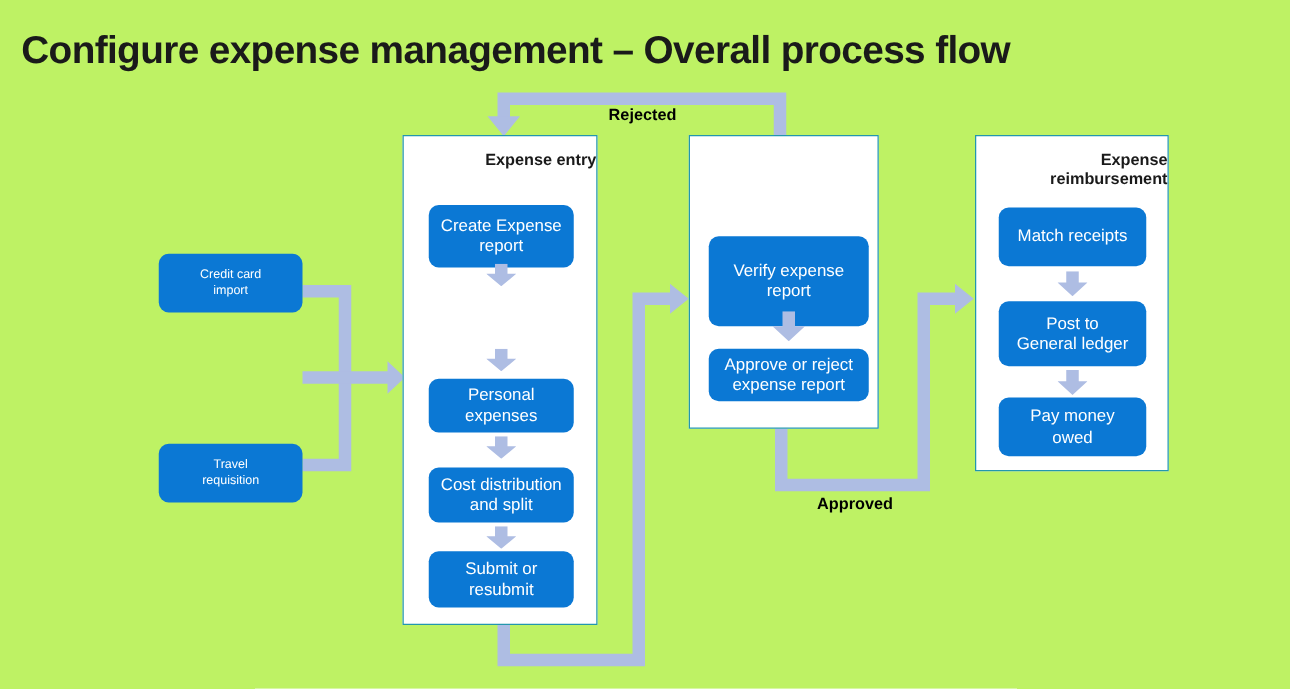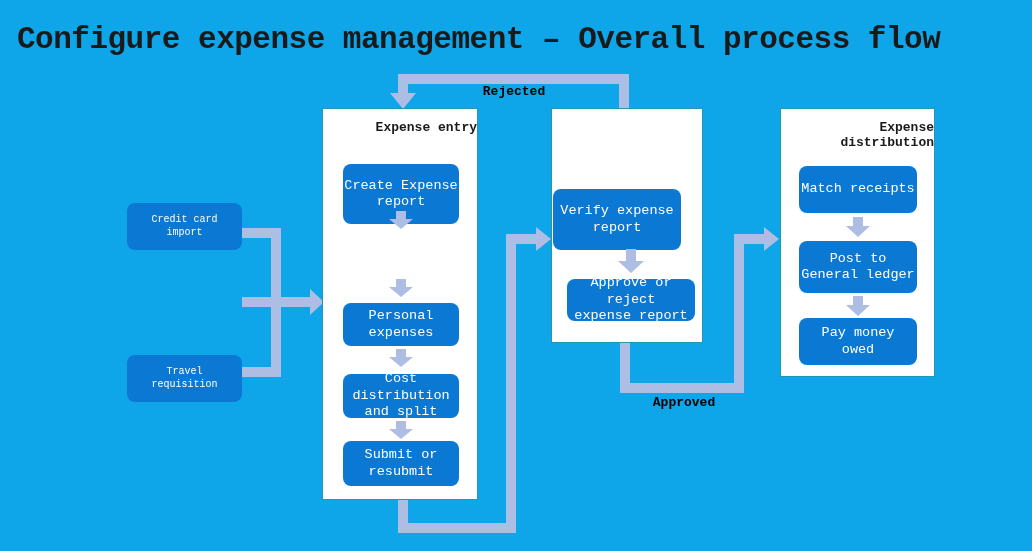--- a/index.html
+++ b/index.html
@@ -1,18 +1,18 @@
 <!DOCTYPE html>
 <html><head>
 <meta charset="utf-8">
 <style>
   html,body{margin:0;padding:0;background:#fff;}
   .stage{
-    position:relative;width:1032px;height:551px;background:#0ea5e9;overflow:hidden;
-    font-family:Liberation Mono, monospace;
+    position:relative;width:1032px;height:551px;background:#bef264;overflow:hidden;
+    font-family:Liberation Sans, sans-serif;
   }
   .title{
     position:absolute;left:17px;top:22px;margin:0;
     font-size:31px;font-weight:700;color:#1a1a1a;letter-spacing:-0.5px;
     white-space:nowrap;
   }
   .connectors{position:absolute;left:0;top:0;z-index:0;}
   .edge-label{
     position:absolute;z-index:3;width:120px;text-align:center;
     font-size:13px;font-weight:700;color:#000;
@@ -66,21 +66,21 @@
   <div class="edge-label" style="left:624px;top:395px">Approved</div>
 
   <div class="pbox inputbox" style="top:203px">Credit card
 import</div>
   <div class="pbox inputbox" style="top:355px">Travel
 requisition</div>
 
   <div class="container" style="left:322px;top:108px;width:156px;height:392px">
     <div class="ctitle">Expense entry</div>
 
-    <div class="pbox stepbox" style="left:20px;top:55px;width:116px;height:60px">Create Expense
+    <div class="pbox stepbox" style="left:20px;top:55px;width:116px;height:50px">Create Expense
 report</div>
     <svg class="darrow" style="left:66px;top:102px" width="24" height="18" viewBox="0 0 24 18">
       <polygon points="7,0 17,0 17,8 24,8 12,18 0,8 7,8" fill="#aebde3"></polygon>
     </svg>
 
     <svg class="darrow" style="left:66px;top:170px" width="24" height="18" viewBox="0 0 24 18">
       <polygon points="7,0 17,0 17,8 24,8 12,18 0,8 7,8" fill="#aebde3"></polygon>
     </svg>
 
     <div class="pbox stepbox" style="left:20px;top:194px;width:116px;height:43px">Personal
@@ -94,33 +94,33 @@
     <svg class="darrow" style="left:66px;top:312px" width="24" height="18" viewBox="0 0 24 18">
       <polygon points="7,0 17,0 17,8 24,8 12,18 0,8 7,8" fill="#aebde3"></polygon>
     </svg>
 
     <div class="pbox stepbox" style="left:20px;top:332px;width:116px;height:45px">Submit or
 resubmit</div>
   </div>
 
   <div class="container" style="left:551px;top:108px;width:152px;height:235px">
 
-    <div class="pbox stepbox" style="left:1px;top:80px;width:128px;height:61px">Verify expense
+    <div class="pbox stepbox" style="left:15px;top:80px;width:128px;height:72px">Verify expense
 report</div>
     <svg class="darrow" style="left:66px;top:140px" width="26" height="24" viewBox="0 0 26 24">
       <polygon points="8,0 18,0 18,12 26,12 13,24 0,12 8,12" fill="#aebde3"></polygon>
     </svg>
 
     <div class="pbox stepbox" style="left:15px;top:170px;width:128px;height:42px">Approve or reject
 expense report</div>
   </div>
 
   <div class="container" style="left:780px;top:108px;width:155px;height:269px">
     <div class="ctitle">Expense
-distribution</div>
+reimbursement</div>
 
     <div class="pbox stepbox" style="left:18px;top:57px;width:118px;height:47px">Match receipts</div>
     <svg class="darrow" style="left:65px;top:108px" width="24" height="20" viewBox="0 0 24 20">
       <polygon points="7,0 17,0 17,9 24,9 12,20 0,9 7,9" fill="#aebde3"></polygon>
     </svg>
 
     <div class="pbox stepbox" style="left:18px;top:132px;width:118px;height:52px">Post to
 General ledger</div>
     <svg class="darrow" style="left:65px;top:187px" width="24" height="20" viewBox="0 0 24 20">
       <polygon points="7,0 17,0 17,9 24,9 12,20 0,9 7,9" fill="#aebde3"></polygon>

